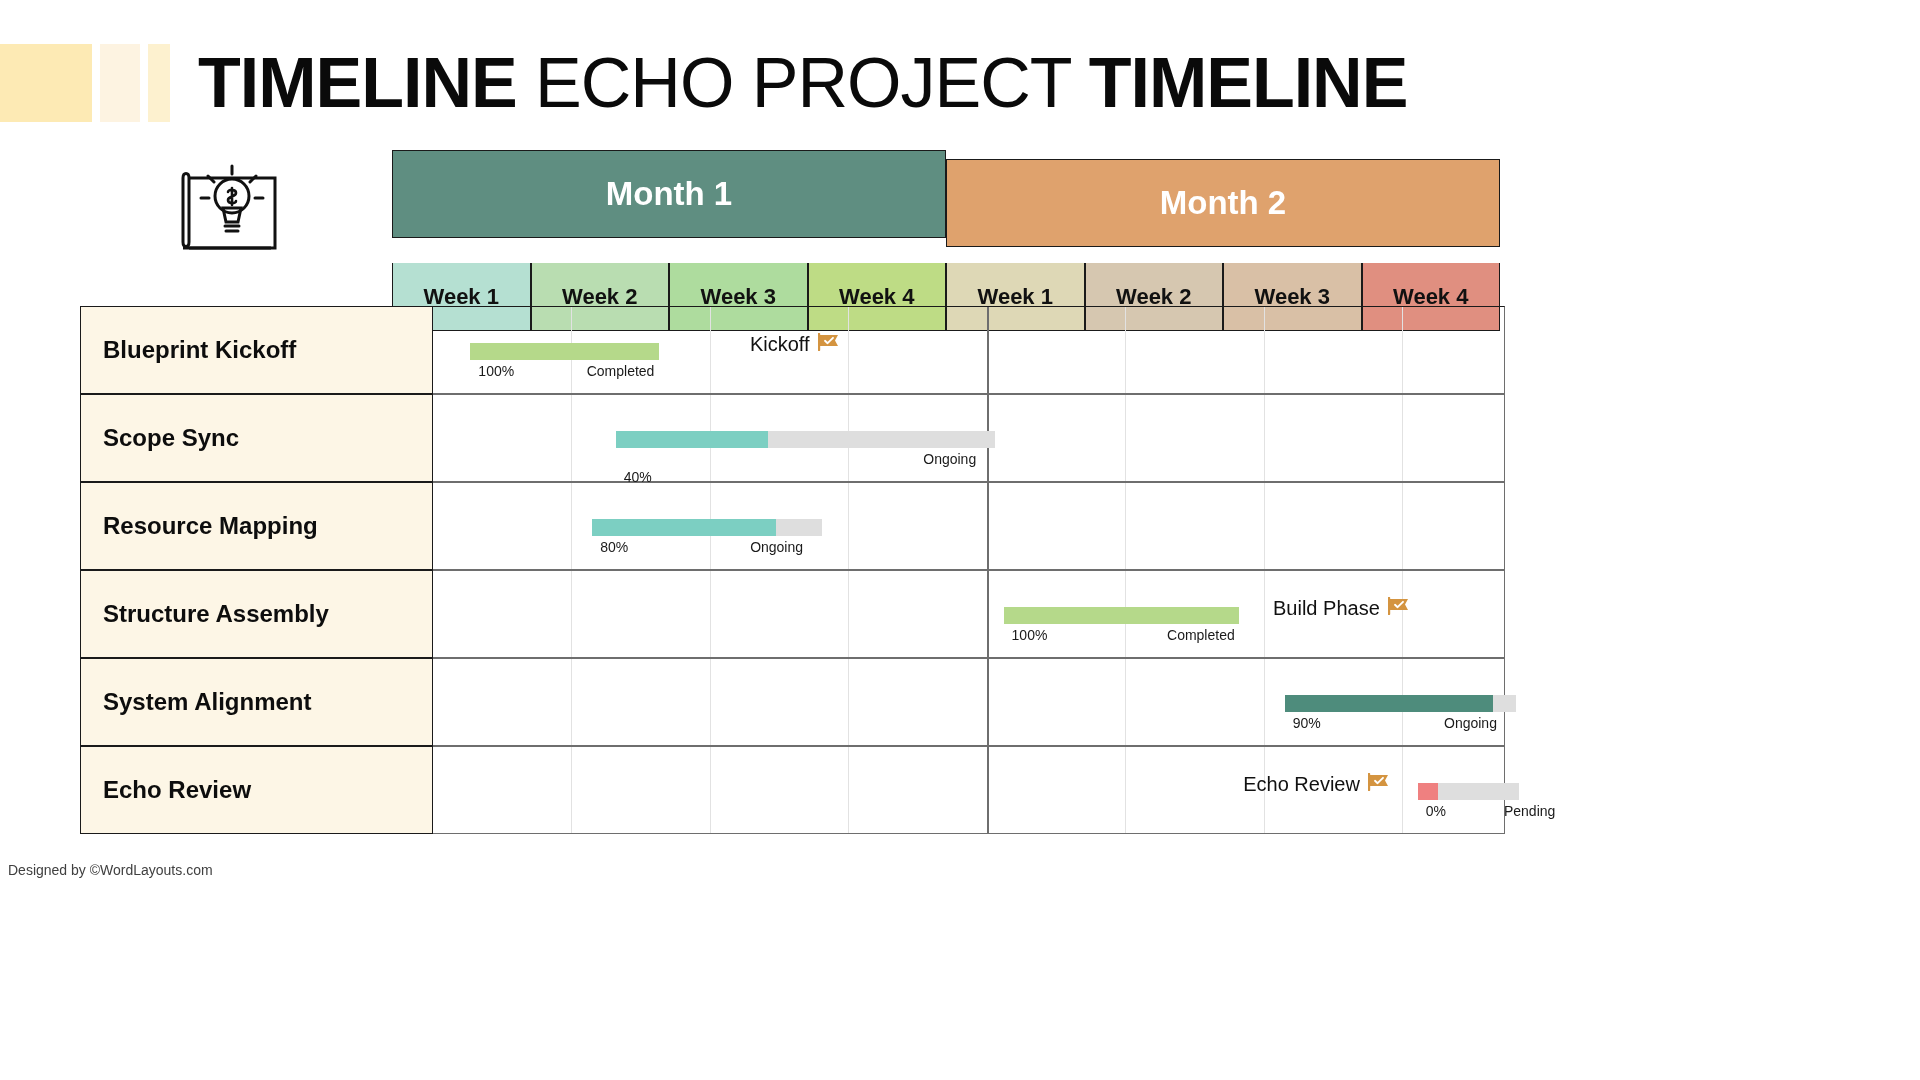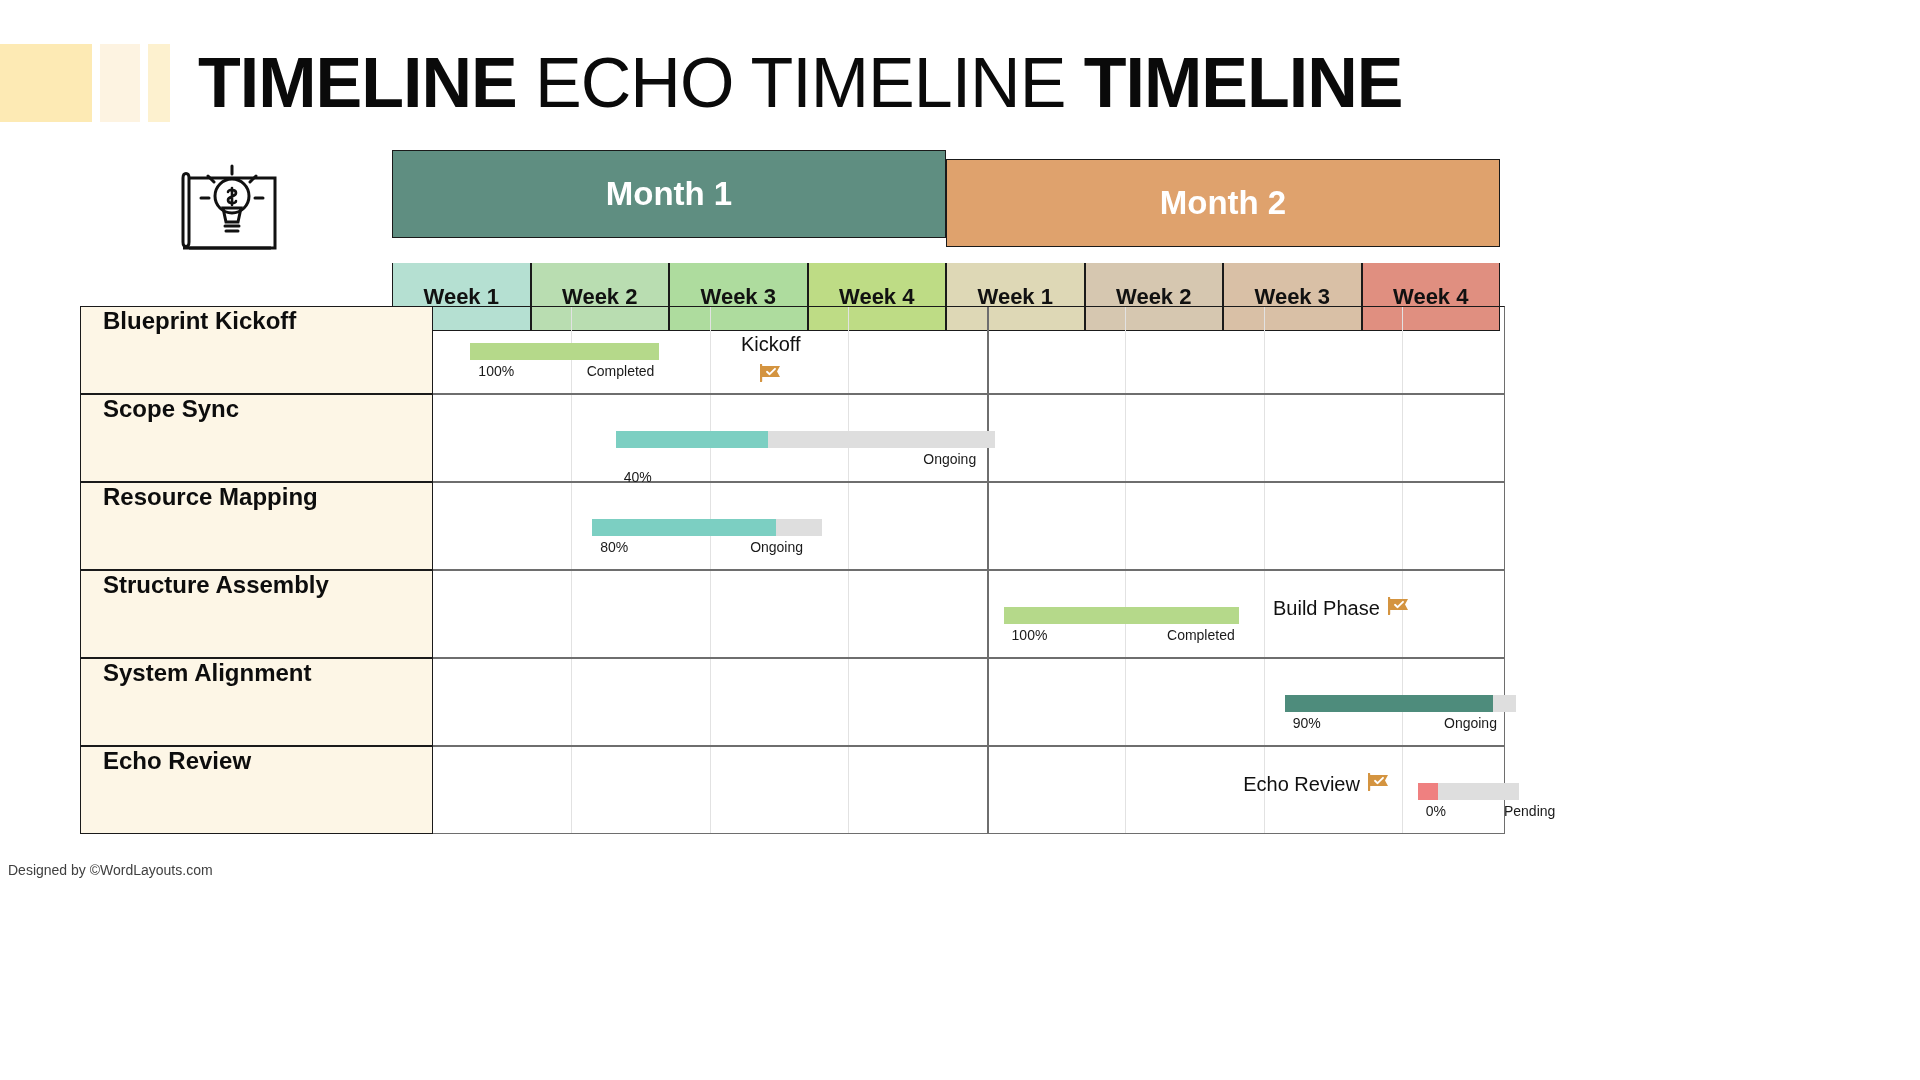--- a/index.html
+++ b/index.html
@@ -67,21 +67,21 @@
     border-top-width: 0;
   }
   .week-cell.wfirst { border-left-width: 1.5px; }
   .week-cell.wlast  { border-right-width: 1.5px; }
 
   .body { position: absolute; left: 0; top: 156px; width: 1425px; }
   .row { display: flex; height: 88px; position: relative; }
   .task-cell {
     width: 364px; height: 88px;
     background: #fdf6e6;
-    display: flex; align-items: flex-start;
+    display: flex; align-items: center;
     padding-left: 22px;
     font-size: 24px; font-weight: 700; color: #0d0d0d;
     border: 1.5px solid #1a1a1a;
     border-bottom-width: 0.75px; border-top-width: 0.75px;
   }
   .row:first-child .task-cell { border-top-width: 1.5px; }
   .row:last-child  .task-cell { border-bottom-width: 1.5px; }
 
   .grid {
     position: relative; width: 1108px; height: 88px;
@@ -124,21 +124,21 @@
 <body>
 
 <div class="page">
 
   <div class="title-row">
     <div class="deco deco-1"></div>
     <div class="deco-gap"></div>
     <div class="deco deco-2"></div>
     <div class="deco-gap"></div>
     <div class="deco deco-3"></div>
-    <div class="title-text"><span class="t-bold">TIMELINE</span><span class="t-light"> ECHO TIMELINE </span><span class="t-bold">TIMELINE</span></div>
+    <div class="title-text"><span class="t-bold">TIMELINE</span><span class="t-light"> ECHO PROJECT </span><span class="t-bold">TIMELINE</span></div>
   </div>
 
   <div class="logo">
     <svg viewBox="0 0 115 95" width="115" height="95">
       <path d="M8,18 C8,12 14,12 14,18 L14,82 C14,88 8,88 8,82 Z" fill="none" stroke="#111" stroke-width="3"></path>
       <path d="M14,18 L100,18 L100,88 L14,88" fill="none" stroke="#111" stroke-width="3"></path>
       <path d="M8,88 L96,88" fill="none" stroke="#111" stroke-width="3"></path>
       <circle cx="57" cy="36" r="17" fill="none" stroke="#111" stroke-width="3"></circle>
       <path d="M48,48 L66,48 L63,62 L51,62 Z" fill="none" stroke="#111" stroke-width="3"></path>
       <path d="M50,66 L64,66 M51,71 L63,71" stroke="#111" stroke-width="3" stroke-linecap="round"></path>
@@ -198,21 +198,21 @@
             <div class="vline" style="left: 415.5px;"></div>
             <div class="vline major" style="left: 554px;"></div>
             <div class="vline" style="left: 692.5px;"></div>
             <div class="vline" style="left: 831px;"></div>
             <div class="vline" style="left: 969.5px;"></div>
             <div class="bar-track" style="left: 37.395px; width: 188.36px;">
               <div class="bar-fill" style="width: 100%; background: rgb(181, 217, 138);"></div>
             </div>
             <div class="pct-lbl" style="left: 45.395px;">100%</div>
             <div class="stat-lbl" style="left: 153.755px;">Completed</div>
-            <div class="milestone" style="left: 308px; flex-direction: column;">
+            <div class="milestone" style="left: 317px;">
               <span>Kickoff</span>
               <span><svg class="flag" viewBox="0 0 22 18">
                   <path d="M1,1 L1,17" stroke="#d49440" stroke-width="2.4" stroke-linecap="round"></path>
                   <path d="M2,2 L20,2 L17,7.5 L20,13 L2,13 Z" fill="#d49440"></path>
                   <path d="M7,7.8 L9.6,10.2 L15,4.8" stroke="#fff" stroke-width="1.9" fill="none" stroke-linecap="round" stroke-linejoin="round"></path>
                 </svg></span>
             </div>
           </div>
         </div>
         <div class="row">

